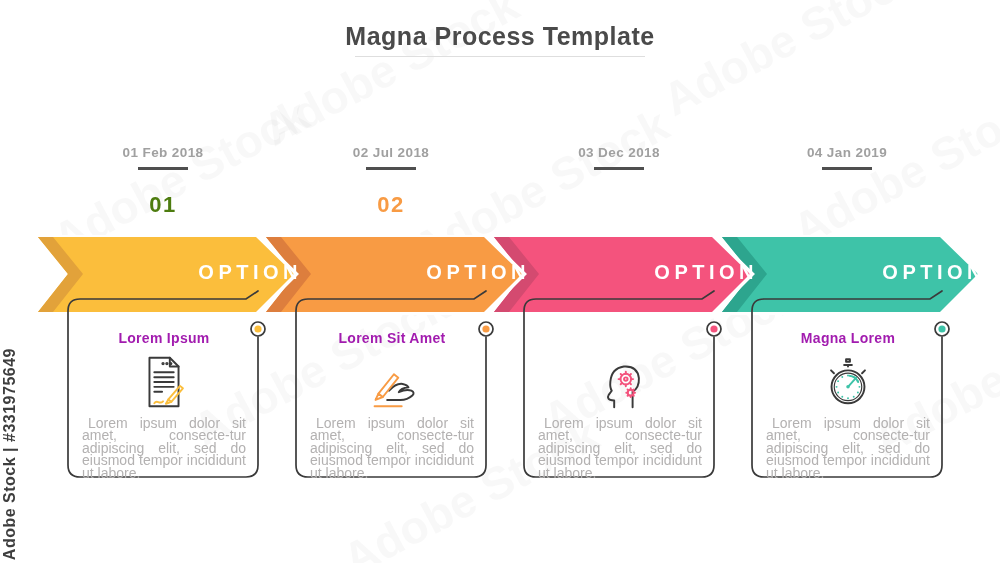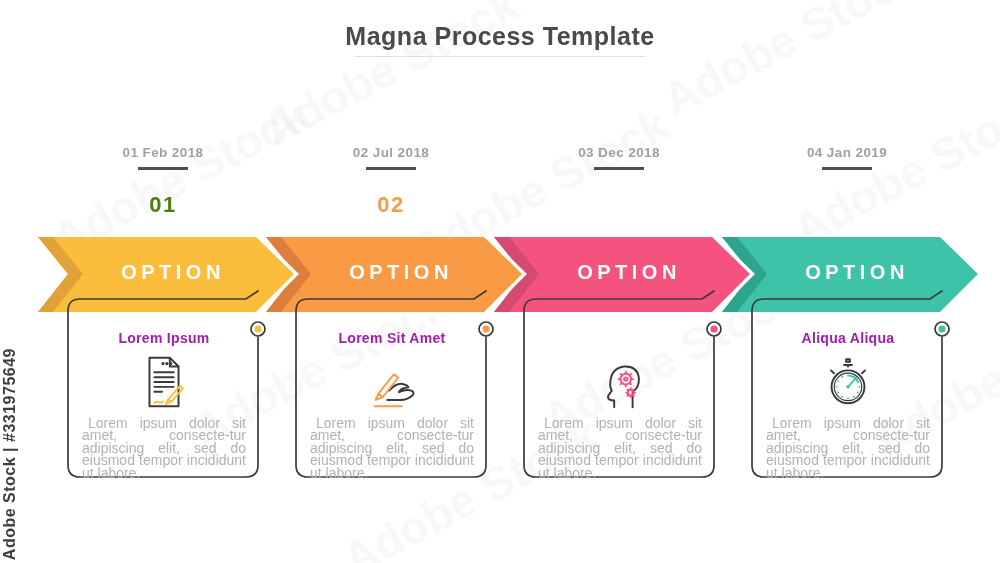--- a/index.html
+++ b/index.html
@@ -22,21 +22,21 @@
     font-size:13.5px;font-weight:600;color:#a0a0a0;letter-spacing:.4px;
   }
   .date-underline{
     position:absolute;top:167px;left:100px;width:50px;height:2.5px;background:#4f4f4f;
   }
   .step-number{
     position:absolute;top:192px;left:0;width:250px;text-align:center;
     font-size:22px;font-weight:700;letter-spacing:1.5px;
   }
   .option-label{
-    position:absolute;top:261px;left:6px;width:258px;text-align:center;
+    position:absolute;top:261px;left:6px;width:258px;text-align:right;
     font-size:20px;font-weight:700;color:#ffffff;letter-spacing:4.5px;
   }
   
   .card-outline{position:absolute;top:288px;left:22px;width:206px;height:198px;}
   .card-title{
     position:absolute;top:330px;left:30px;width:192px;text-align:center;
     font-size:14px;font-weight:700;color:#a21caf;letter-spacing:.3px;
   }
   .card-icon{position:absolute;top:351px;left:30px;width:192px;text-align:center;}
   .card-body{
@@ -179,21 +179,21 @@
 
   <div class="col" style="left:722px">
     <div class="date">04 Jan 2019</div>
     <div class="date-underline"></div>
     <div class="option-label">OPTION</div>
     <svg class="card-outline" viewBox="0 0 206 198">
       <path d="M198 3 L186 11 L20 11 Q8 11 8 23 L8 177 Q8 189 20 189 L186 189 Q198 189 198 177 L198 49" fill="none" stroke="#3a3a3a" stroke-width="1.7" stroke-linecap="round"></path>
       <circle cx="198" cy="41" r="7" fill="#ffffff" stroke="#3a3a3a" stroke-width="1.7"></circle>
       <circle cx="198" cy="41" r="3.6" fill="#3ec3a8"></circle>
     </svg>
-    <div class="card-title">Aliqua Aliqua</div>
+    <div class="card-title">Magna Lorem</div>
     <div class="card-icon">
       <svg width="62" height="62" viewBox="0 0 64 64" fill="none" stroke="#3a3a3a" stroke-width="2" stroke-linecap="round" stroke-linejoin="round">
         <circle cx="32" cy="37" r="17"></circle>
         <circle cx="32" cy="37" r="14.2" stroke-width="1.2"></circle>
         <path d="M28 14.5 H36 M30 11 H34 M30 11 V8.5 H34 V11 M32 14.5 V16 M17.5 23 L14.5 20 M46.5 23 L49.5 20"></path>
         <g stroke="#3ec3a8">
           <path d="M32 37 L40.5 27.5"></path>
           <path d="M33.5 25.5 a11.5 11.5 0 0 1 9 6.5"></path>
         </g>
         <g stroke="none" fill="#3ec3a8">

